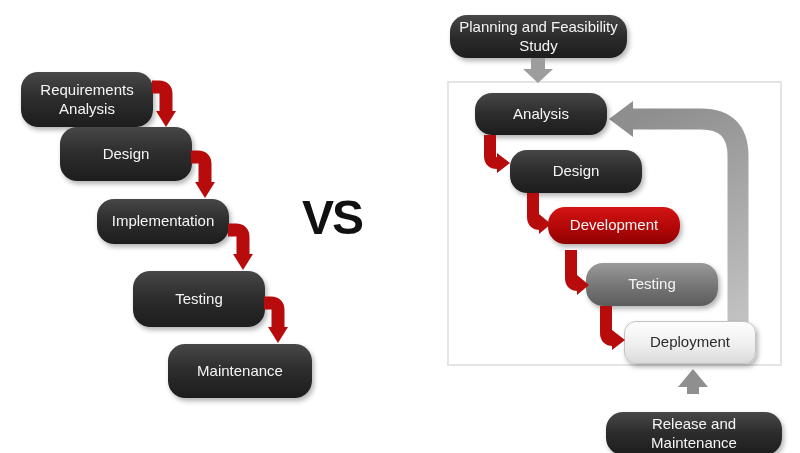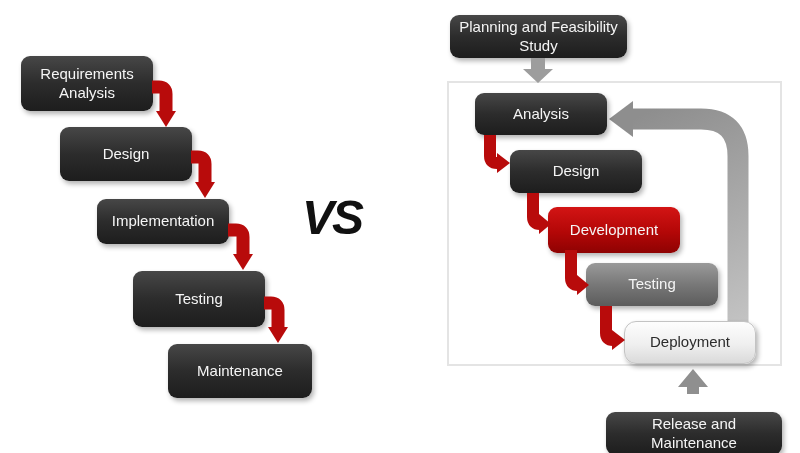--- a/index.html
+++ b/index.html
@@ -9,44 +9,44 @@
   }
   .layer{position:absolute;left:0;top:0;width:800px;height:453px;}
   .panel{
     position:absolute;left:447px;top:81px;width:335px;height:285px;
     background:#ffffff;border:2px solid #e4e4e4;z-index:1;box-sizing:border-box;
   }
   svg.behind{z-index:2;}
   svg.front{z-index:4;}
   .box{
     position:absolute;z-index:3;display:flex;align-items:center;justify-content:center;
-    text-align:center;border-radius:9px;color:#f5f5f5;font-size:15px;line-height:1.25;
+    text-align:center;border-radius:17px;color:#f5f5f5;font-size:15px;line-height:1.25;
     box-shadow:2px 3px 5px rgba(0,0,0,0.30);box-sizing:border-box;padding:2px 6px;
   }
   .dark{background:linear-gradient(180deg,#474747 0%,#2c2c2c 50%,#1d1d1d 100%);}
   .red{background:linear-gradient(180deg,#d31414 0%,#b30707 55%,#8e0202 100%);}
   .gray{background:linear-gradient(180deg,#9a9a9a 0%,#787878 50%,#5c5c5c 100%);}
   .light{
     background:linear-gradient(180deg,#fdfdfd 0%,#efefef 55%,#dadada 100%);
     color:#2b2b2b;border:1px solid #c3c3c3;border-radius:12px;
   }
   .vs{
     position:absolute;left:296px;top:194px;width:72px;z-index:3;
-    font-size:48px;font-weight:700;letter-spacing:-2px;color:#111;text-align:center;line-height:1;font-style:italic;
+    font-size:48px;font-weight:700;letter-spacing:-2px;color:#111;text-align:center;line-height:1;
   }
   
-  .b-req{left:21px;top:56px;width:132px;height:55px;}
+  .b-req{left:21px;top:72px;width:132px;height:55px;}
   .b-des{left:60px;top:127px;width:132px;height:54px;}
   .b-imp{left:97px;top:199px;width:132px;height:45px;}
   .b-tst{left:133px;top:271px;width:132px;height:56px;}
   .b-mnt{left:168px;top:344px;width:144px;height:54px;}
   .b-plan{left:450px;top:15px;width:177px;height:43px;}
   .b-ana{left:475px;top:93px;width:132px;height:42px;}
   .b-des2{left:510px;top:150px;width:132px;height:43px;}
-  .b-dev{left:548px;top:207px;width:132px;height:46px;}
+  .b-dev{left:548px;top:207px;width:132px;height:37px;}
   .b-tst2{left:586px;top:263px;width:132px;height:43px;}
   .b-dep{left:624px;top:321px;width:132px;height:43px;}
   .b-rel{left:606px;top:412px;width:176px;height:43px;}
 </style>
 </head>
 <body>
 
 <div class="canvas">
 
   <div class="panel"></div>

